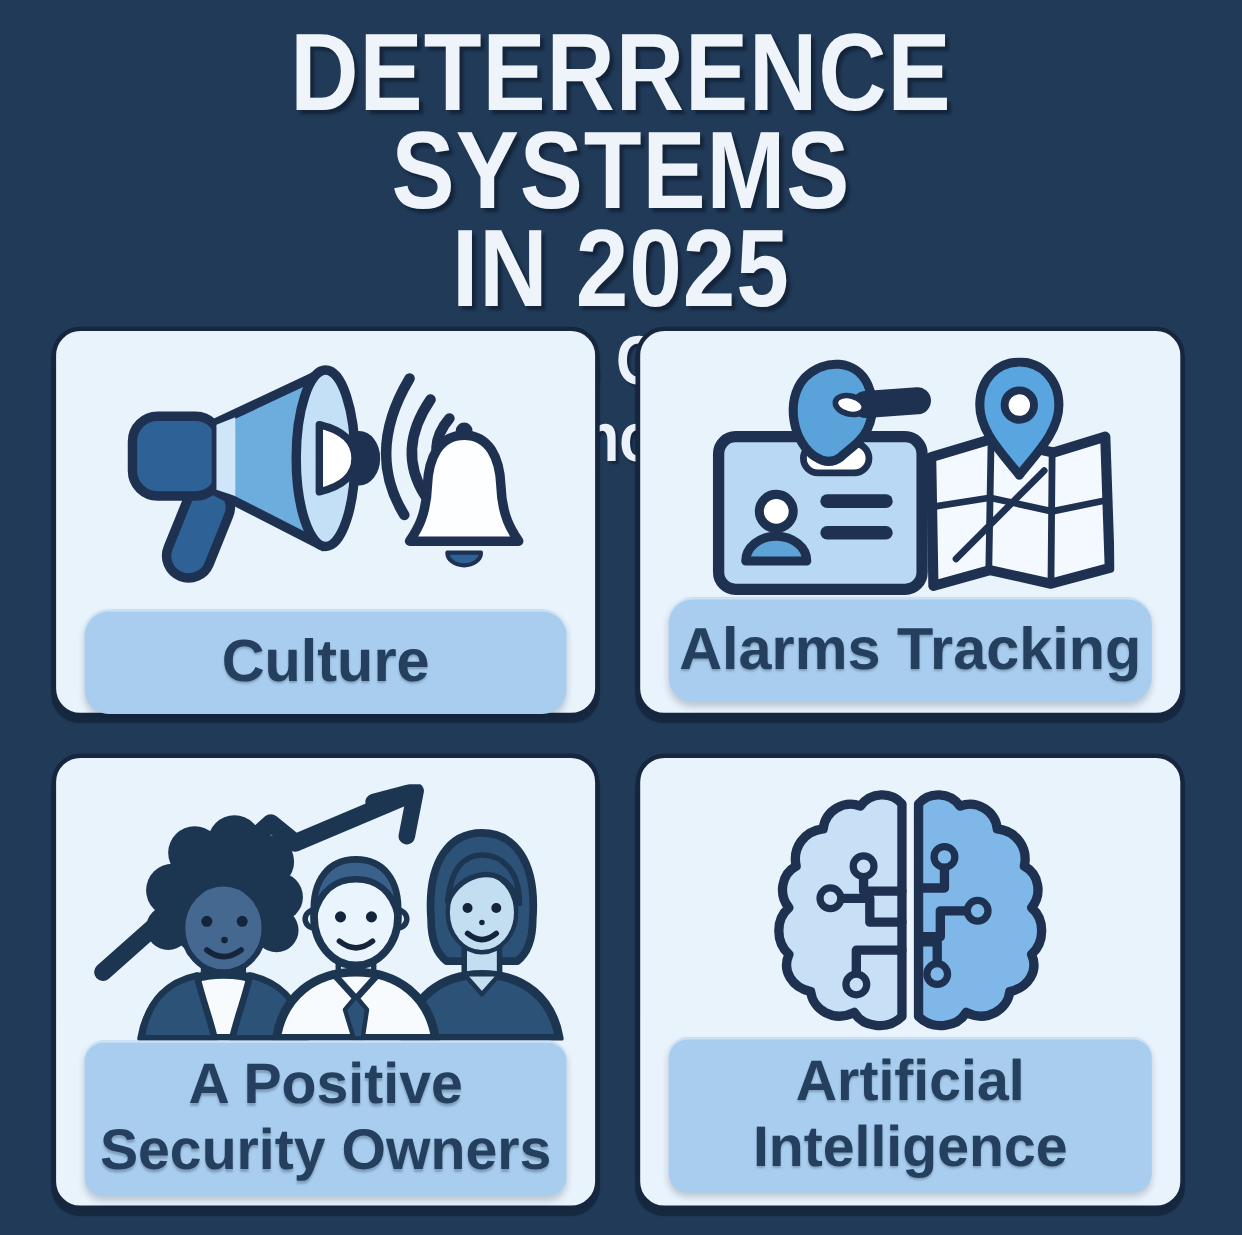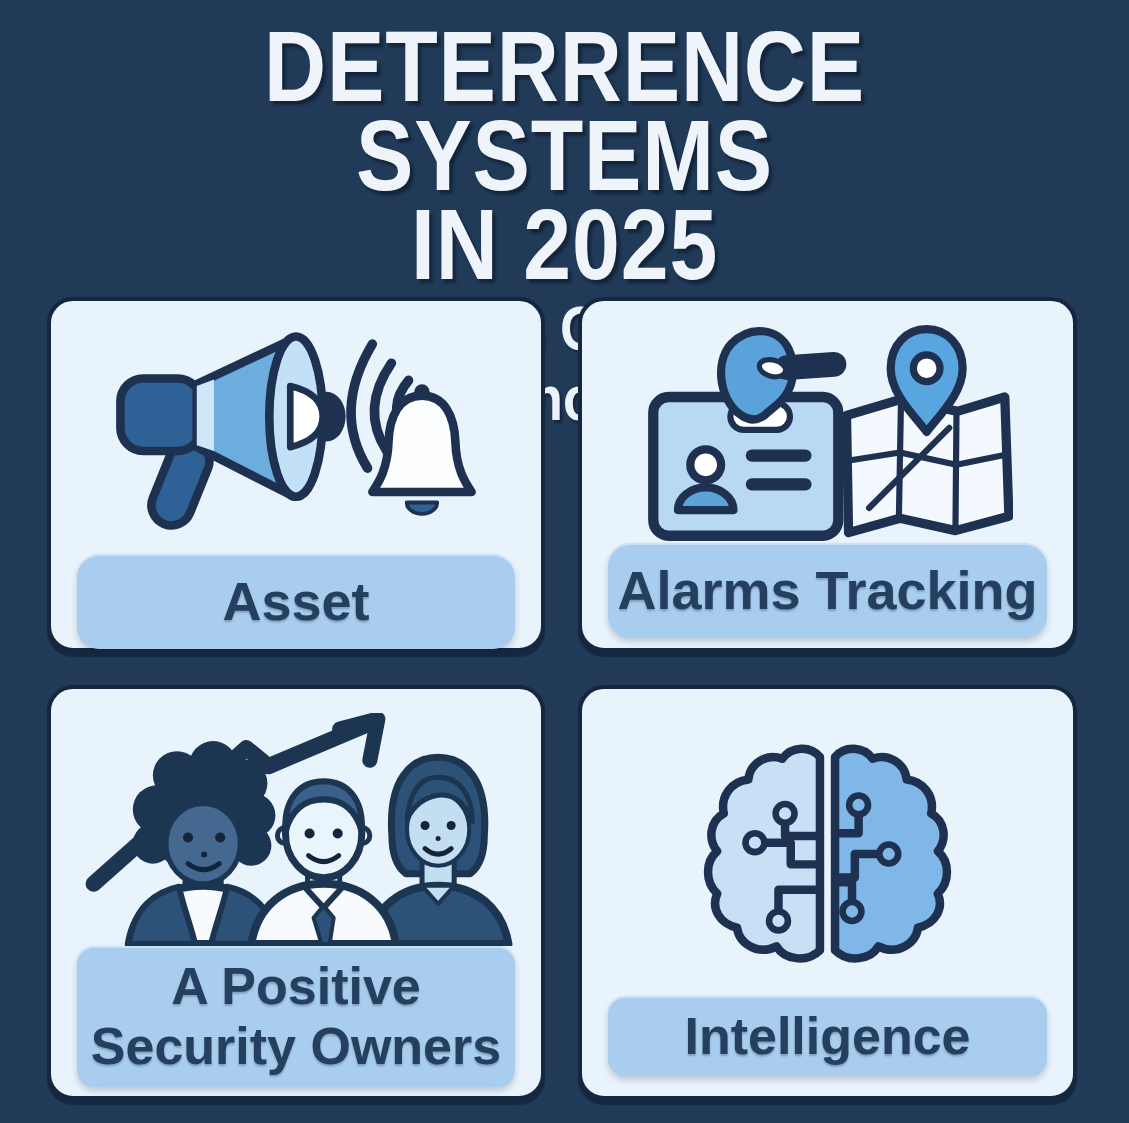--- a/index.html
+++ b/index.html
@@ -91,21 +91,21 @@
           </g>
           <g>
             <circle cx="352" cy="70" r="8" fill="#1e3150"></circle>
             <path d="M 352 74 C 328 74 318 96 317 122 C 316 152 306 166 300 175 L 404 175 C 398 166 388 152 387 122 C 386 96 376 74 352 74 Z" fill="#fdfeff" stroke="#1e3150" stroke-width="9"></path>
             <path d="M 336 186 a 16 12 0 0 0 32 0 Z" fill="#2e6195" stroke="#1e3150" stroke-width="4"></path>
           </g>
         </g>
       </svg>
     </div>
     <div class="pill">
-      <span class="pill-line">Asset</span>
+      <span class="pill-line">Culture</span>
 
     </div>
   </section>
 
   <section class="card">
     <div class="icon-area">
       <svg width="370" height="218" viewBox="0 0 360 212">
         <g stroke-linejoin="round" stroke-linecap="round">
           <g>
             <rect x="10" y="70" width="180" height="135" rx="15" fill="#b9d8f3" stroke="#1e3150" stroke-width="10"></rect>
@@ -228,17 +228,18 @@
             <circle cx="57" cy="110" r="10" fill="#c8e0f6"></circle>
             <circle cx="82" cy="193" r="10" fill="#c8e0f6"></circle>
             <circle cx="167" cy="70" r="10" fill="#7fb8e8"></circle>
             <circle cx="199" cy="122" r="10" fill="#7fb8e8"></circle>
             <circle cx="160" cy="183" r="10" fill="#7fb8e8"></circle>
           </g>
         </g>
       </svg>
     </div>
     <div class="pill">
+      <span class="pill-line">Artificial</span>
       <span class="pill-line">Intelligence</span>
     </div>
   </section>
 
 </main>
 
 </body></html>

